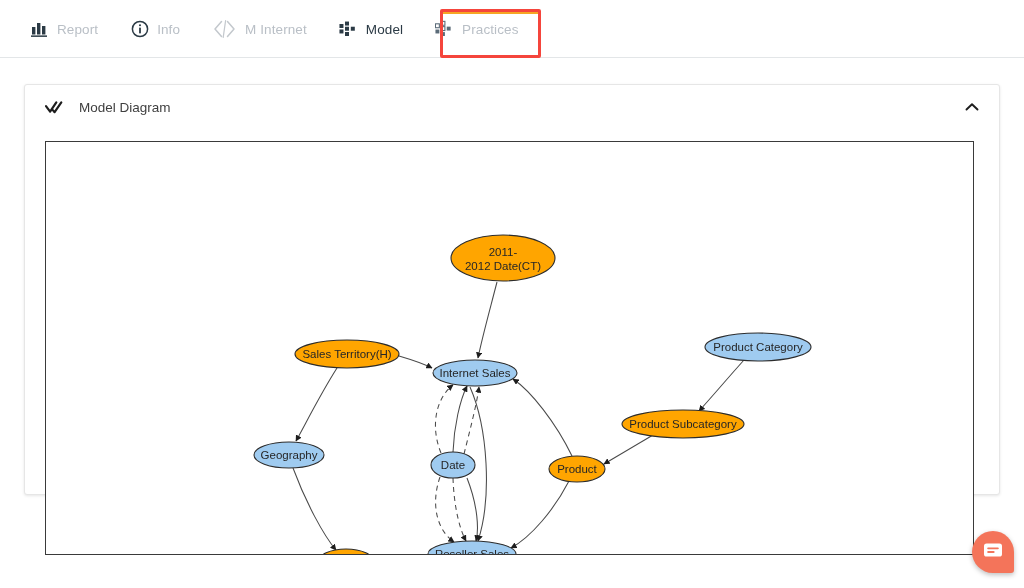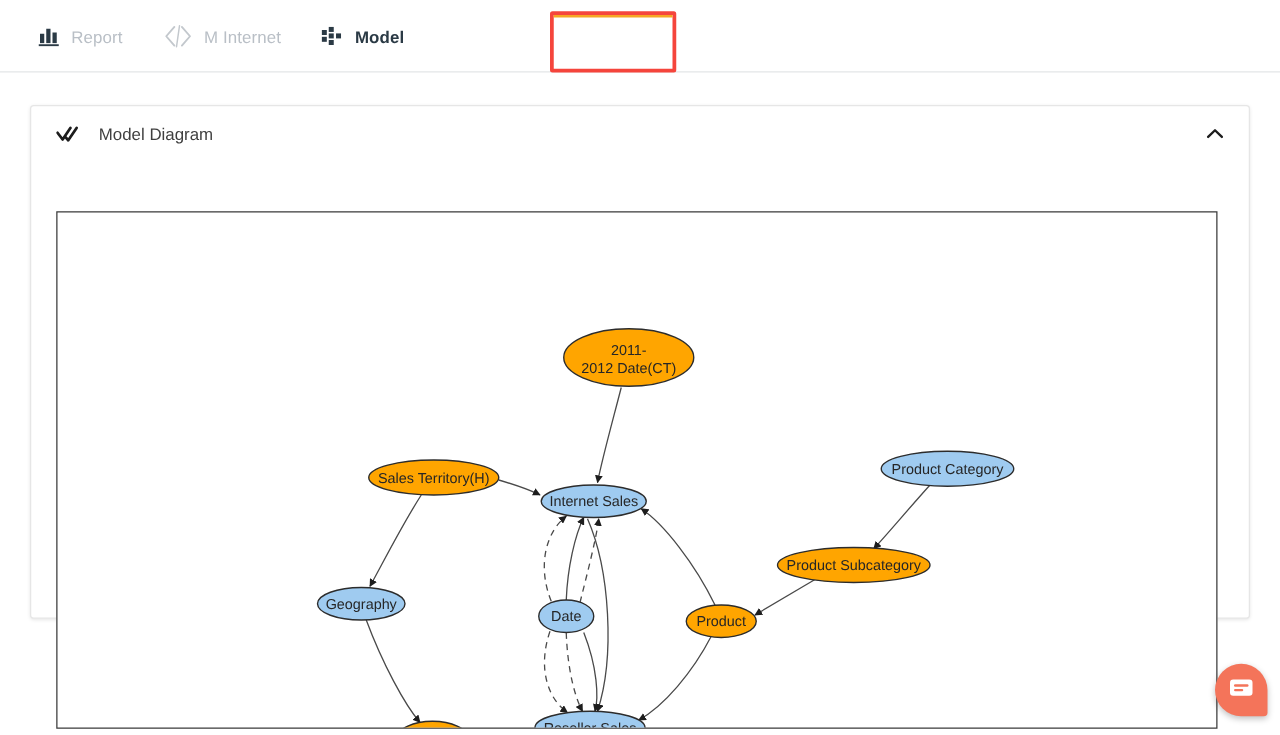--- a/index.html
+++ b/index.html
@@ -45,21 +45,21 @@
     user-select: none;
   }
   .tab-label {
     font-size: 13.5px;
     color: #b9bfc6;
     letter-spacing: .1px;
     white-space: nowrap;
   }
   .tab.active .tab-label {
     color: #2b3a45;
-    font-weight: bold;
+    font-weight: normal;
   }
   .tab-icon {
     display: inline-flex;
     align-items: center;
     justify-content: center;
     width: 20px; height: 20px;
     flex: 0 0 auto;
   }
   .tab-icon svg { display:block; }
 
@@ -125,21 +125,20 @@
 
   
   .diagram {
     position: absolute;
     left: 20px; top: 56px;
     width: 929px; height: 414px;
     background: #ffffff;
     border: 1.6px solid #3a3a3a;
     box-sizing: border-box;
     overflow: hidden;
-    margin-top: 28px;
   }
   .diagram svg { display: block; }
 
   .node-ellipse { stroke: #2c2c2c; stroke-width: 1.1; }
   .node-label {
     font-family: "Liberation Sans", sans-serif;
     font-size: 11.5px;
     fill: #262626;
     text-anchor: middle;
     dominant-baseline: middle;
@@ -177,20 +176,30 @@
           <rect x="2" y="7" width="3.4" height="7.5" fill="#2b3a45"></rect>
           <rect x="7" y="3" width="3.4" height="11.5" fill="#2b3a45"></rect>
           <rect x="12" y="6" width="3.4" height="8.5" fill="#2b3a45"></rect>
           <rect x="1" y="15.4" width="16" height="1.5" fill="#2b3a45"></rect>
         </svg>
       </span>
       <span class="tab-label">Report</span>
     </div>
 
 
+    <div class="tab">
+      <span class="tab-icon">
+        <svg width="18" height="18" viewBox="0 0 18 18">
+          <circle cx="9" cy="9" r="7.6" fill="none" stroke="#2b3a45" stroke-width="1.5"></circle>
+          <circle cx="9" cy="5.2" r="1.05" fill="#2b3a45"></circle>
+          <rect x="8.1" y="7.4" width="1.8" height="6" rx=".7" fill="#2b3a45"></rect>
+        </svg>
+      </span>
+      <span class="tab-label">Info</span>
+    </div>
 
     <div class="tab">
       <span class="tab-icon" style="width:26px">
         <svg width="26" height="20" viewBox="0 0 26 20">
           <path d="M9.5 2.5 L3 10 L9.5 17.5" fill="none" stroke="#c3c8cd" stroke-width="1.5" stroke-linecap="round" stroke-linejoin="round"></path>
           <path d="M15.5 2.5 L22 10 L15.5 17.5" fill="none" stroke="#c3c8cd" stroke-width="1.5" stroke-linecap="round" stroke-linejoin="round"></path>
           <path d="M13.6 1.6 L11.2 18.4" fill="none" stroke="#c3c8cd" stroke-width="1.2" stroke-linecap="round"></path>
         </svg>
       </span>
       <span class="tab-label">M Internet</span>
@@ -203,20 +212,33 @@
           <rect x="0.5" y="9.5" width="4.4" height="4.4" fill="#2b3a45"></rect>
           <rect x="6.6" y="6.5" width="4.4" height="4.4" fill="#2b3a45"></rect>
           <rect x="6.6" y="12.3" width="4.4" height="4.4" fill="#2b3a45"></rect>
           <rect x="6.6" y="0.8" width="4.4" height="4.4" fill="#2b3a45"></rect>
           <rect x="13" y="6.5" width="4.4" height="4.4" fill="#2b3a45"></rect>
         </svg>
       </span>
       <span class="tab-label">Model</span>
     </div>
 
+    <div class="tab">
+      <span class="tab-icon">
+        <svg width="22" height="18" viewBox="0 0 22 18">
+          <rect x="0.5" y="3.3" width="4.3" height="4.3" fill="none" stroke="#5b6b78" stroke-width="1.2"></rect>
+          <rect x="0.5" y="9.6" width="4.3" height="4.3" fill="#5b6b78"></rect>
+          <rect x="6.6" y="6.4" width="4.3" height="4.3" fill="none" stroke="#5b6b78" stroke-width="1.2"></rect>
+          <rect x="6.6" y="12.4" width="4.3" height="4.3" fill="#5b6b78"></rect>
+          <rect x="6.6" y="0.6" width="4.3" height="4.3" fill="none" stroke="#5b6b78" stroke-width="1.2"></rect>
+          <rect x="12.9" y="6.4" width="4.3" height="4.3" fill="#5b6b78"></rect>
+        </svg>
+      </span>
+      <span class="tab-label">Practices</span>
+    </div>
 
   </div>
   <div class="tab-highlight"></div>
   <div class="tab-accent"></div>
 </div>
 
 <div class="card">
 
   <div class="card-head">
     <span class="card-check">

